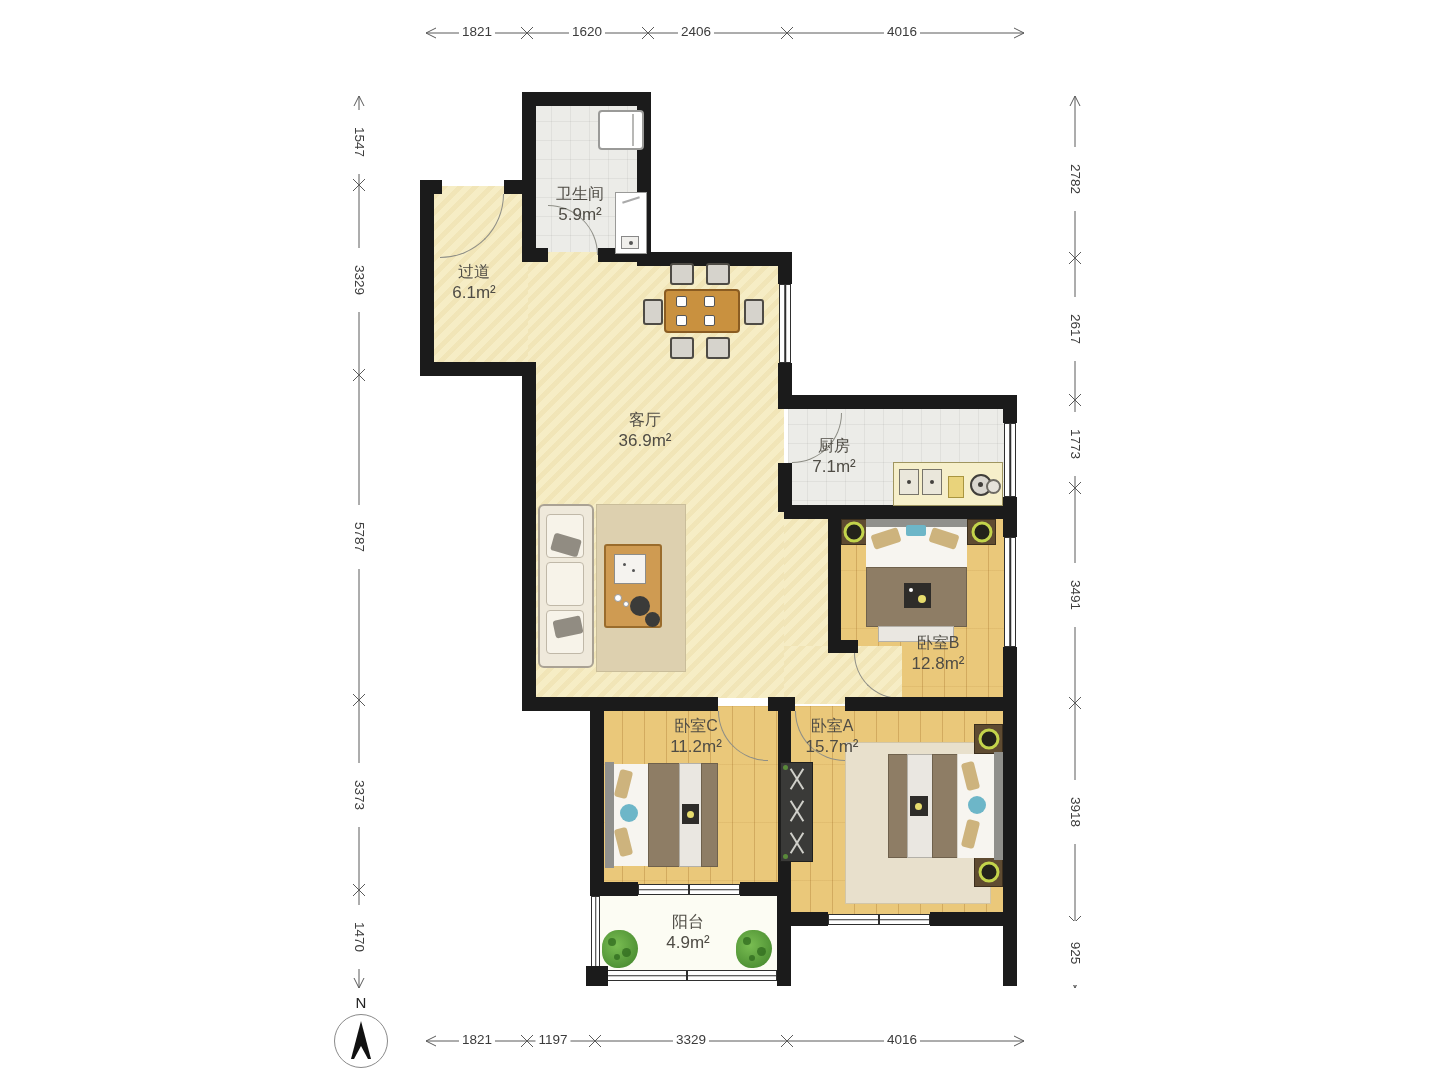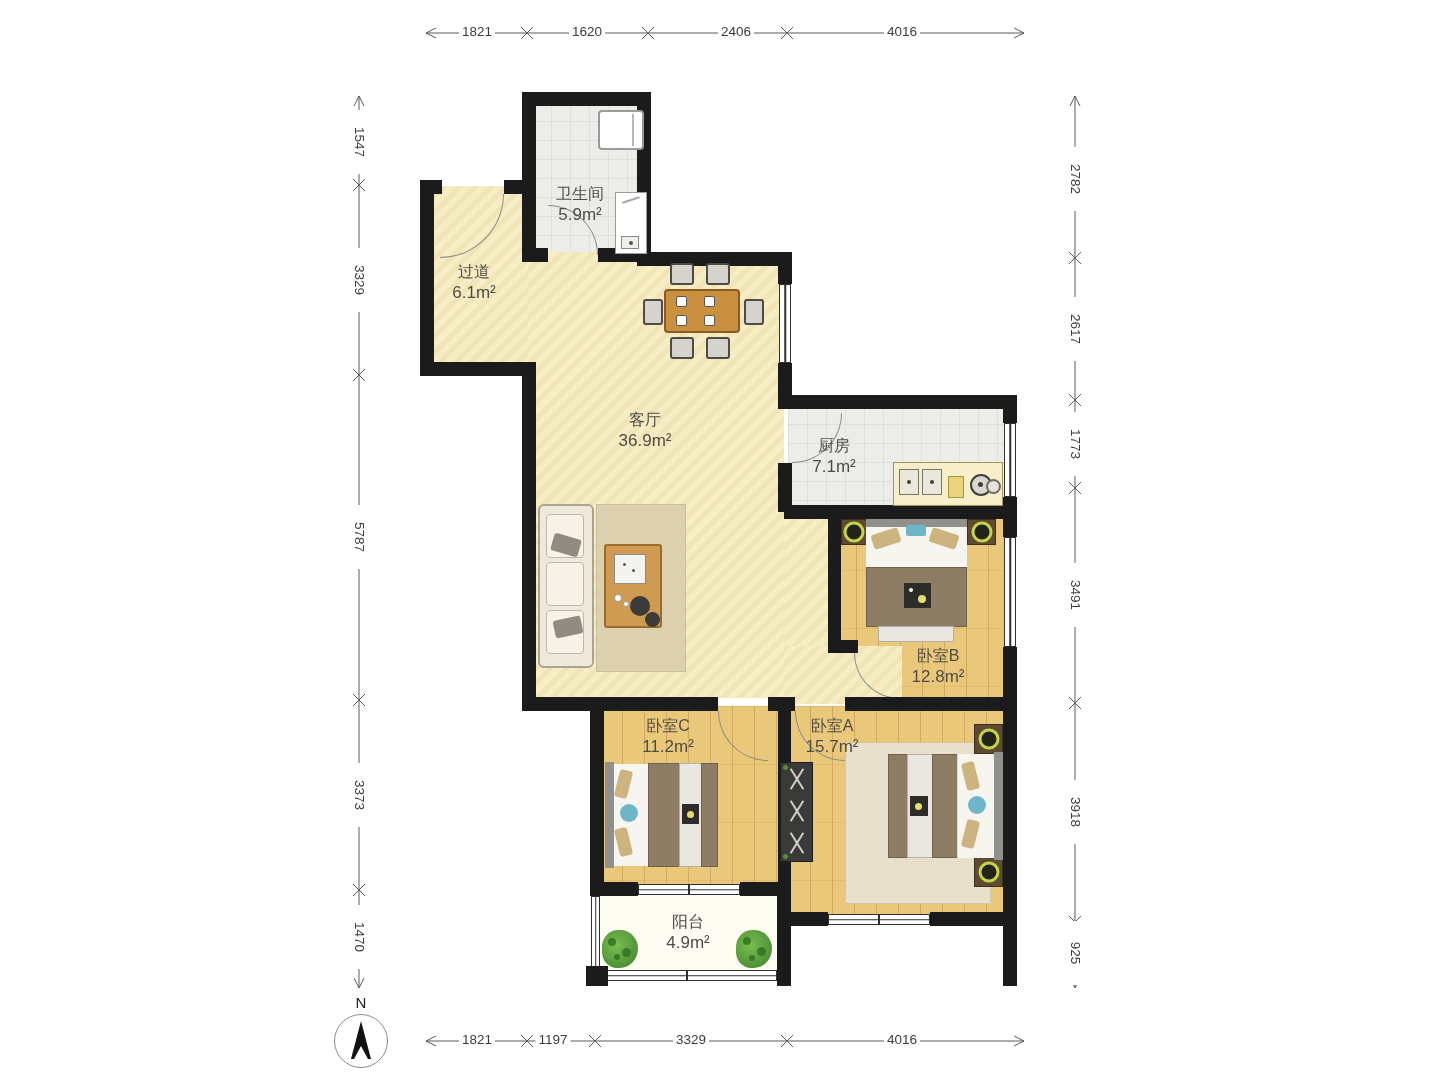--- a/index.html
+++ b/index.html
@@ -268,25 +268,25 @@
     <div class="ar">6.1m²</div>
   </div>
   <div class="room-label" style="left:645px;top:410px">
     <div class="nm">客厅</div>
     <div class="ar">36.9m²</div>
   </div>
   <div class="room-label" style="left:834px;top:436px">
     <div class="nm">厨房</div>
     <div class="ar">7.1m²</div>
   </div>
-  <div class="room-label" style="left:938px;top:646px">
+  <div class="room-label" style="left:938px;top:633px">
     <div class="nm">卧室B</div>
     <div class="ar">12.8m²</div>
   </div>
-  <div class="room-label" style="left:668px;top:716px">
+  <div class="room-label" style="left:696px;top:716px">
     <div class="nm">卧室C</div>
     <div class="ar">11.2m²</div>
   </div>
   <div class="room-label" style="left:832px;top:716px">
     <div class="nm">卧室A</div>
     <div class="ar">15.7m²</div>
   </div>
   <div class="room-label" style="left:688px;top:912px">
     <div class="nm">阳台</div>
     <div class="ar">4.9m²</div>
@@ -297,21 +297,21 @@
       <line x1="6" y1="13" x2="604" y2="13"></line>
       <path d="M6 13 L16 8 M6 13 L16 18"></path>
         <path d="M604 13 L594 8 M604 13 L594 18"></path>
       <path d="M101 19 L113 7 M101 7 L113 19"></path>
       <path d="M222 19 L234 7 M222 7 L234 19"></path>
       <path d="M361 19 L373 7 M361 7 L373 19"></path>
     </g>
   </svg>
   <span class="dim-label" style="left:477px;top:24px">1821</span>
   <span class="dim-label" style="left:587px;top:24px">1620</span>
-  <span class="dim-label" style="left:736px;top:24px">2406</span>
+  <span class="dim-label" style="left:696px;top:24px">2406</span>
   <span class="dim-label" style="left:902px;top:24px">4016</span>
 
   <svg class="dim-svg" style="left:420px;top:1028px" width="610" height="26">
     <g stroke="#5a5a5a" stroke-width="1" fill="none">
       <line x1="6" y1="13" x2="604" y2="13"></line>
       <path d="M6 13 L16 8 M6 13 L16 18"></path>
         <path d="M604 13 L594 8 M604 13 L594 18"></path>
       <path d="M101 19 L113 7 M101 7 L113 19"></path>
       <path d="M169 19 L181 7 M169 7 L181 19"></path>
       <path d="M361 19 L373 7 M361 7 L373 19"></path>

